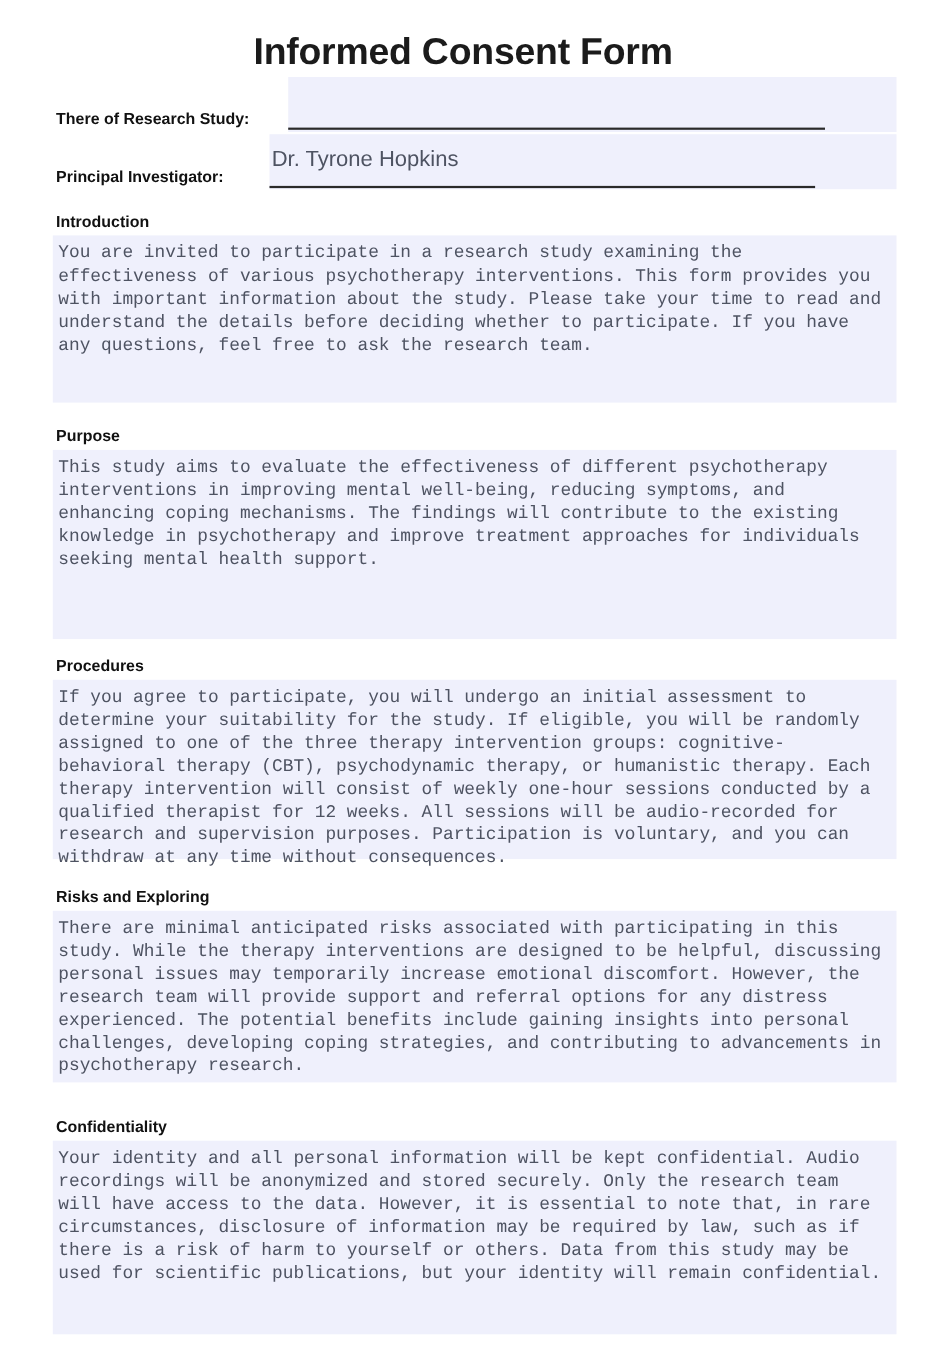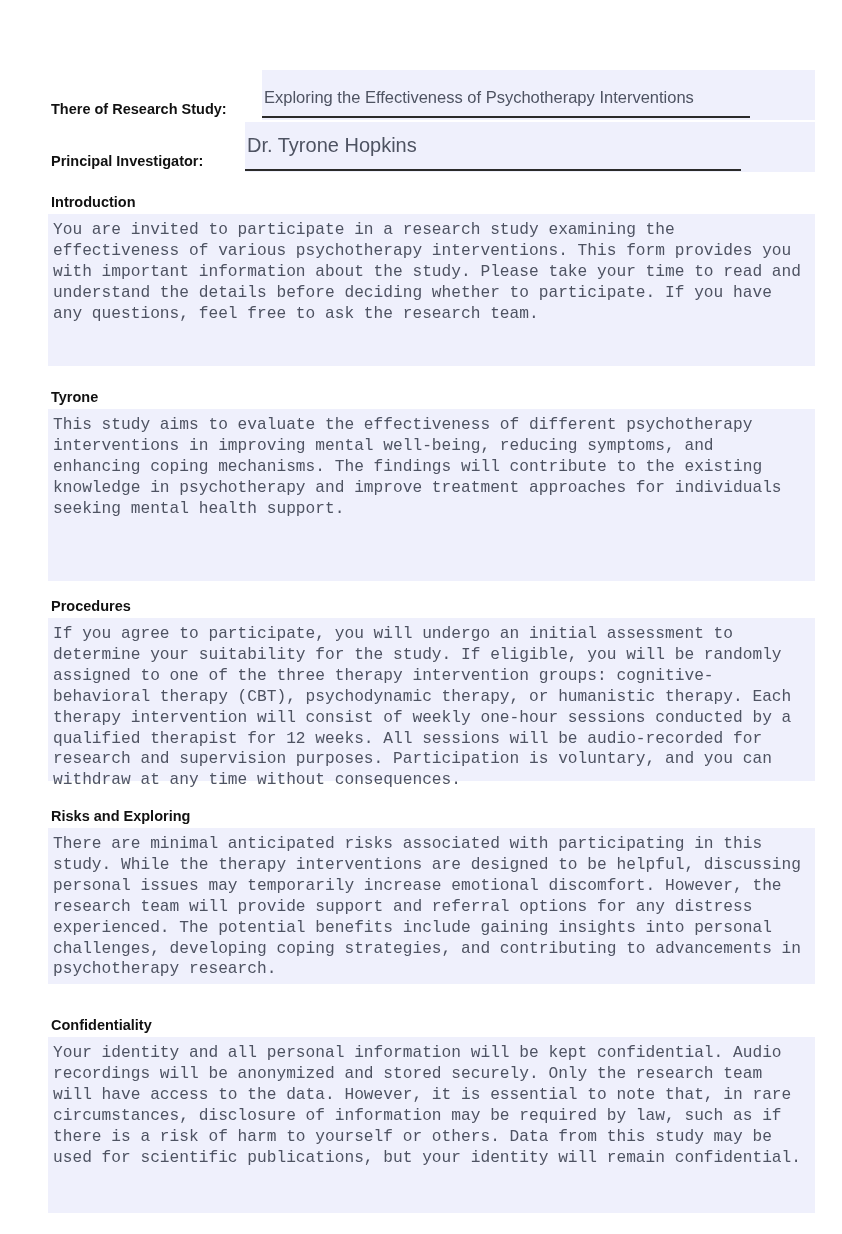--- a/index.html
+++ b/index.html
@@ -132,44 +132,44 @@
   #sec-risks .section-box      { top: 21px; height: 156px; }
 
   #sec-confidentiality         { top: 1016px; }
   #sec-confidentiality .section-box { top: 21px; height: 176px; }
 </style>
 </head>
 <body>
 
 <div class="page">
 
+  <div class="doc-title">Informed Consent Form</div>
 
   <div class="field-row r1">
     <div class="field-label">There of Research Study:</div>
     <div class="field-box"></div>
-    <div class="field-value">Exploring the Effectiveness of Psychotherapy Interventions</div>
     <div class="field-underline"></div>
   </div>
 
   <div class="field-row r2">
     <div class="field-label">Principal Investigator:</div>
     <div class="field-box"></div>
     <div class="field-value">Dr. Tyrone Hopkins</div>
     <div class="field-underline"></div>
   </div>
 
   <div class="section" id="sec-introduction">
     <div class="section-heading">Introduction</div>
     <div class="section-box">
       <p class="section-text">You are invited to participate in a research study examining the effectiveness of various psychotherapy interventions. This form provides you with important information about the study. Please take your time to read and understand the details before deciding whether to participate. If you have any questions, feel free to ask the research team.</p>
     </div>
   </div>
 
   <div class="section" id="sec-purpose">
-    <div class="section-heading">Tyrone</div>
+    <div class="section-heading">Purpose</div>
     <div class="section-box">
       <p class="section-text">This study aims to evaluate the effectiveness of different psychotherapy interventions in improving mental well-being, reducing symptoms, and enhancing coping mechanisms. The findings will contribute to the existing knowledge in psychotherapy and improve treatment approaches for individuals seeking mental health support.</p>
     </div>
   </div>
 
   <div class="section" id="sec-procedures">
     <div class="section-heading">Procedures</div>
     <div class="section-box">
       <p class="section-text">If you agree to participate, you will undergo an initial assessment to determine your suitability for the study. If eligible, you will be randomly assigned to one of the three therapy intervention groups: cognitive-behavioral therapy (CBT), psychodynamic therapy, or humanistic therapy. Each therapy intervention will consist of weekly one-hour sessions conducted by a qualified therapist for 12 weeks. All sessions will be audio-recorded for research and supervision purposes. Participation is voluntary, and you can withdraw at any time without consequences.</p>
     </div>

